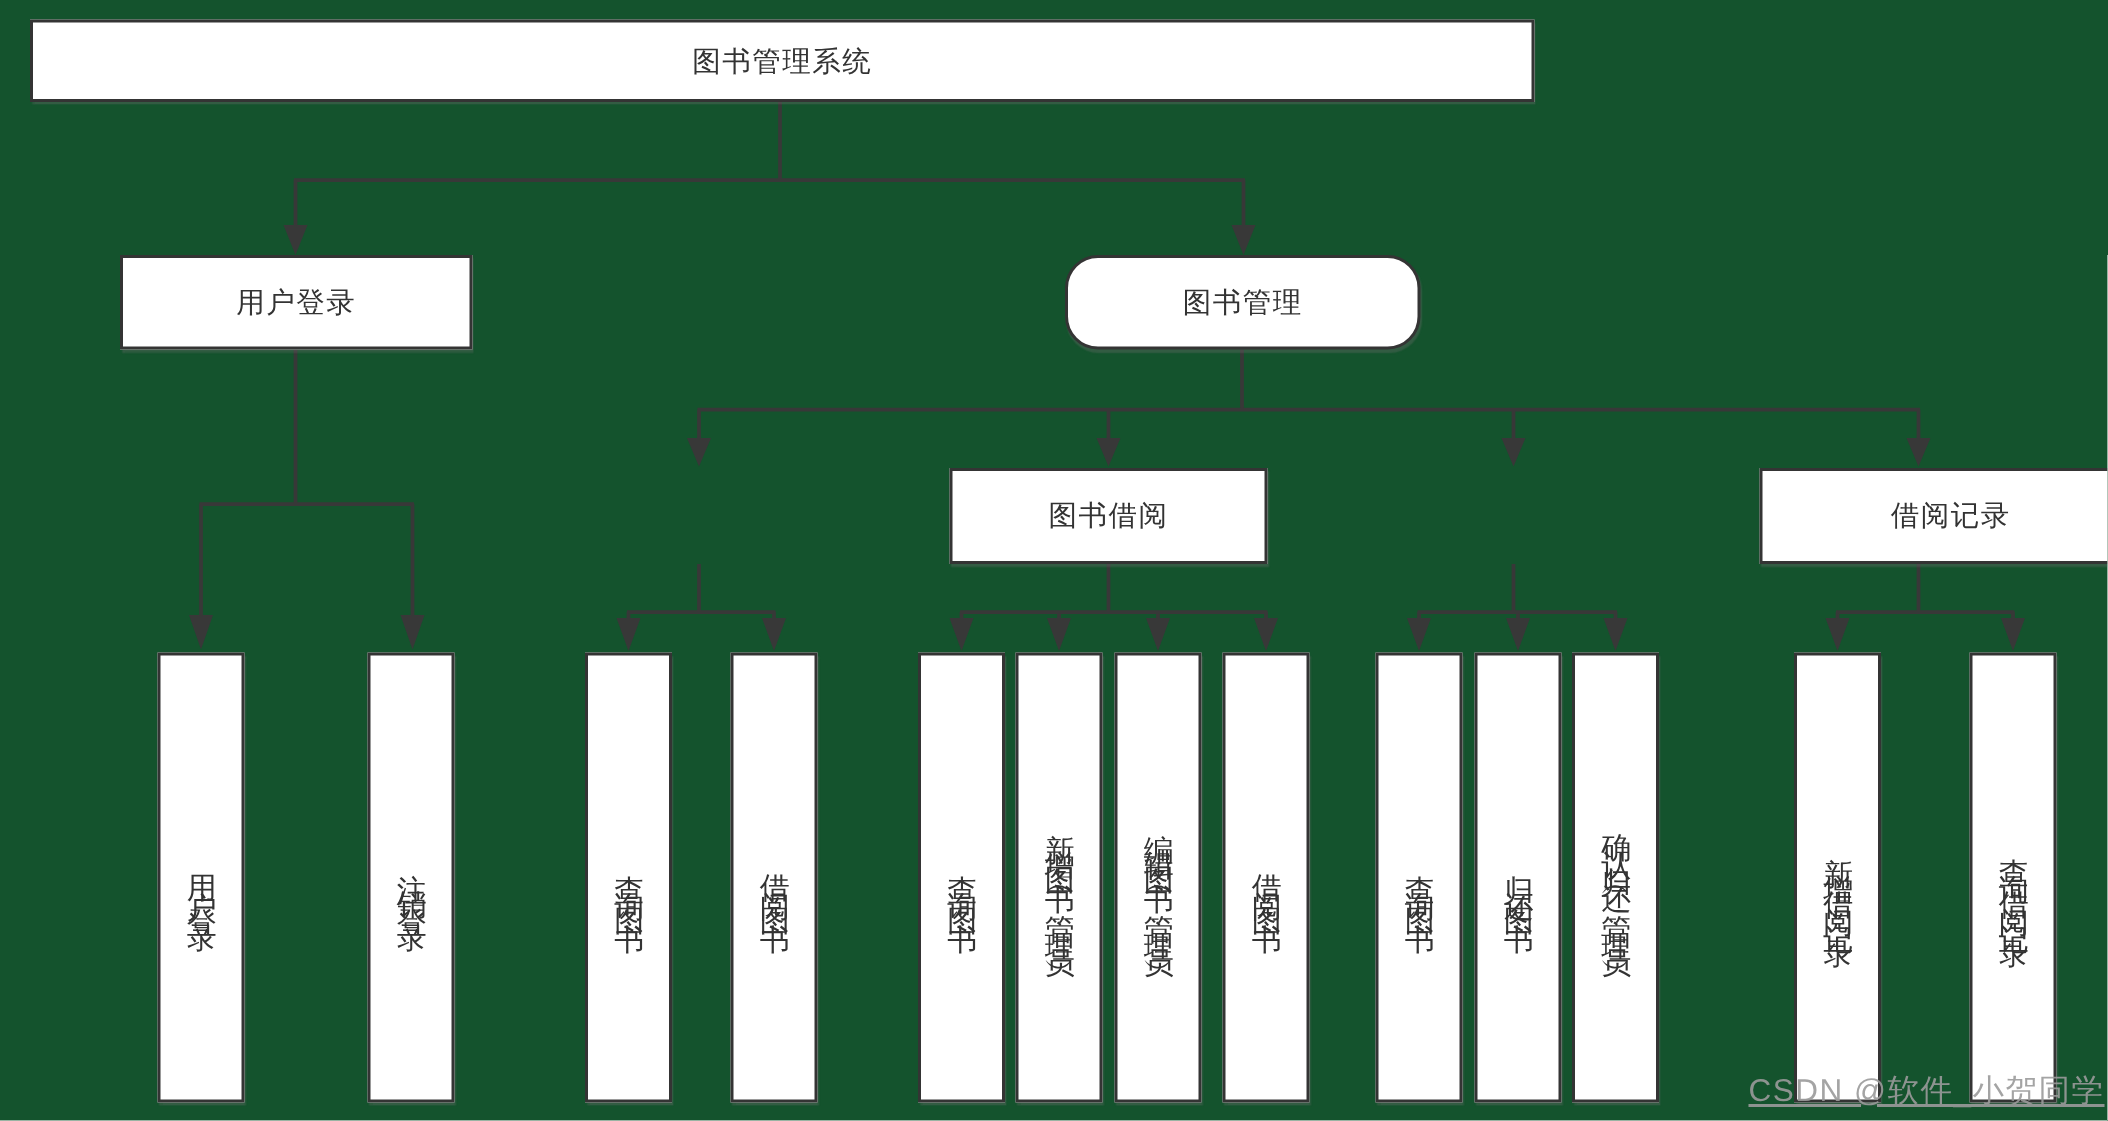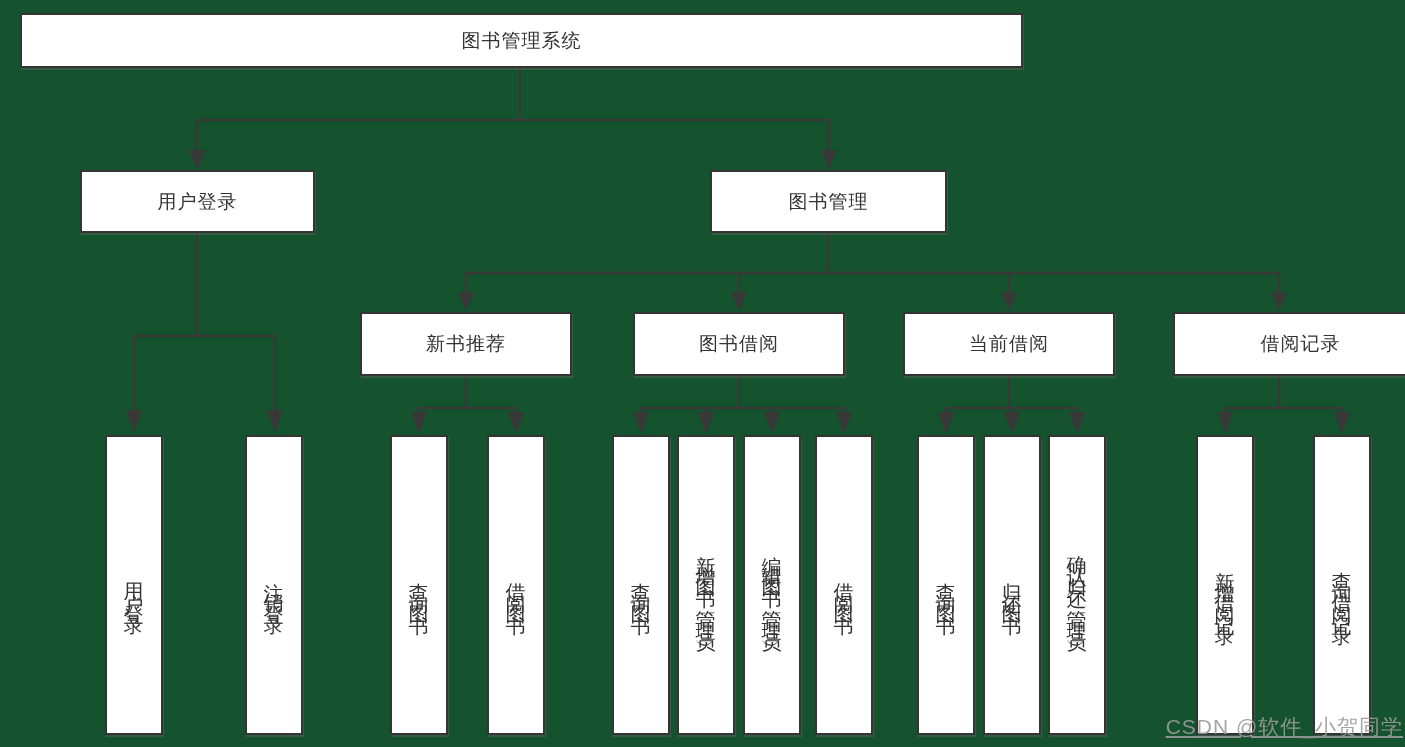--- a/index.html
+++ b/index.html
@@ -91,25 +91,23 @@
     <polygon points="1069,412 1085,412 1077,434" fill="#383838" stroke="none"></polygon>
 
     <path d="M1279 376 V408 M1224 408 H1343 M1225 408 V414 M1342 408 V414"></path>
     <polygon points="1217,412 1233,412 1225,434" fill="#383838" stroke="none"></polygon>
     <polygon points="1334,412 1350,412 1342,434" fill="#383838" stroke="none"></polygon>
   </svg>
 
   <div class="node h-node" style="left:20px; top:13px; width:1003px; height:55px;">图书管理系统</div>
 
   <div class="node h-node" style="left:80px; top:170px; width:235px; height:63px;">用户登录</div>
-  <div class="node h-node" style="left:710px; top:170px; width:237px; height:63px;">图书管理</div>
+  <div class="node h-node" style="left:710px; top:170px; width:237px; height:63px;border-radius:22px;">图书管理</div>
 
-  <div class="node h-node" style="left:360px; top:312px; width:212px; height:64px;">新书推荐</div>
   <div class="node h-node" style="left:633px; top:312px; width:212px; height:64px;">图书借阅</div>
-  <div class="node h-node" style="left:903px; top:312px; width:212px; height:64px;">当前借阅</div>
   <div class="node h-node" style="left:1173px; top:312px; width:255px; height:64px;">借阅记录</div>
 
   <div class="node v-node" style="left:105px; top:435px; width:58px; height:300px;">用户登录</div>
   <div class="node v-node" style="left:245px; top:435px; width:58px; height:300px;">注销登录</div>
 
   <div class="node v-node" style="left:390px; top:435px; width:58px; height:300px;">查询图书</div>
   <div class="node v-node" style="left:487px; top:435px; width:58px; height:300px;">借阅图书</div>
 
   <div class="node v-node" style="left:612px; top:435px; width:58px; height:300px;">查询图书</div>
   <div class="node v-node" style="left:677px; top:435px; width:58px; height:300px;">新增图书（管理员）</div>

